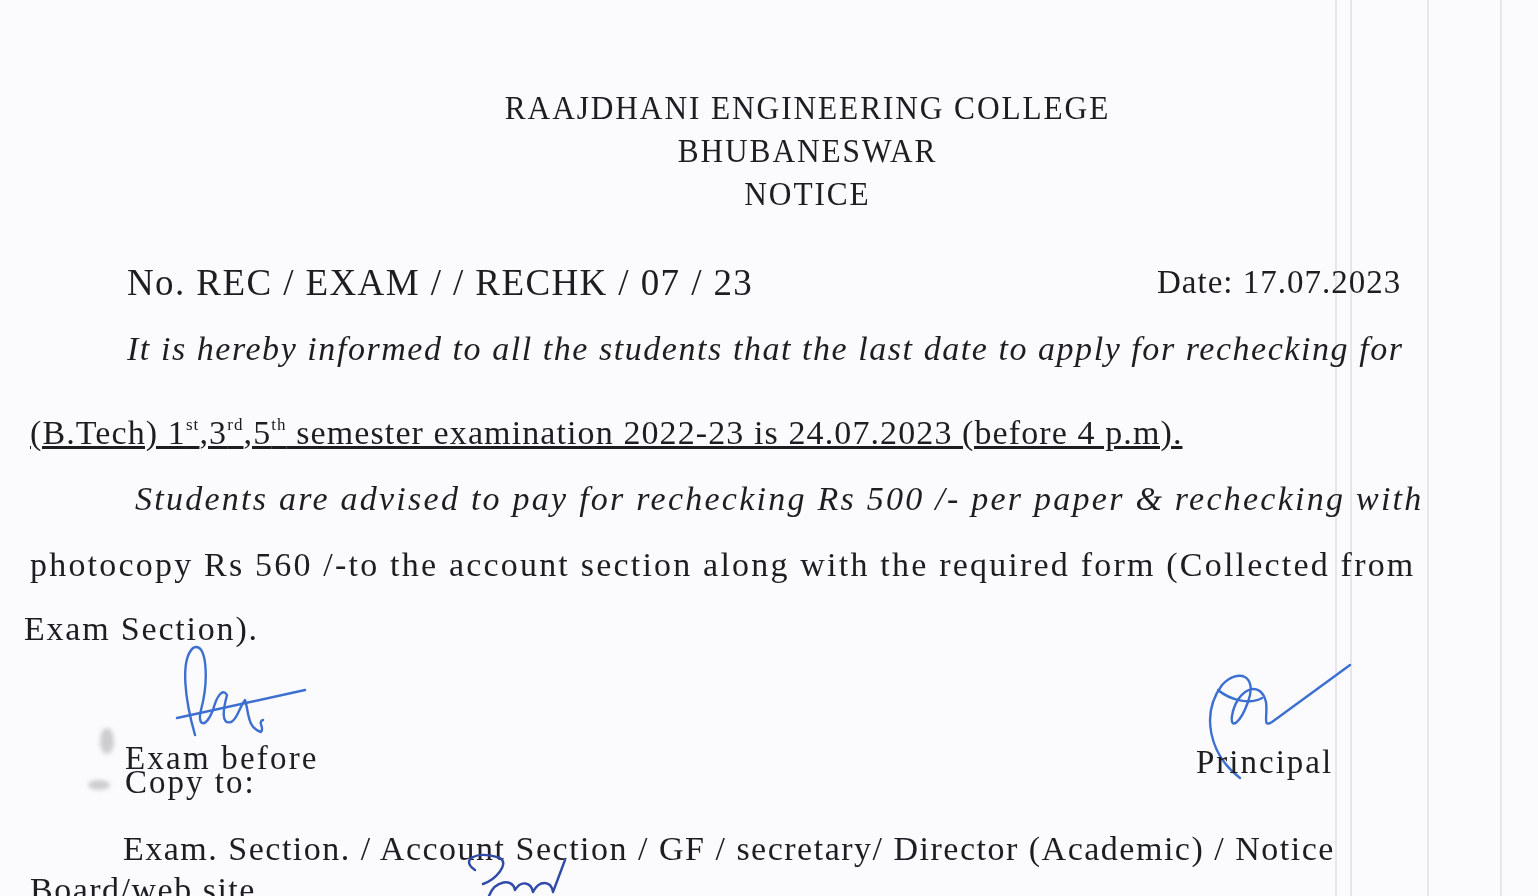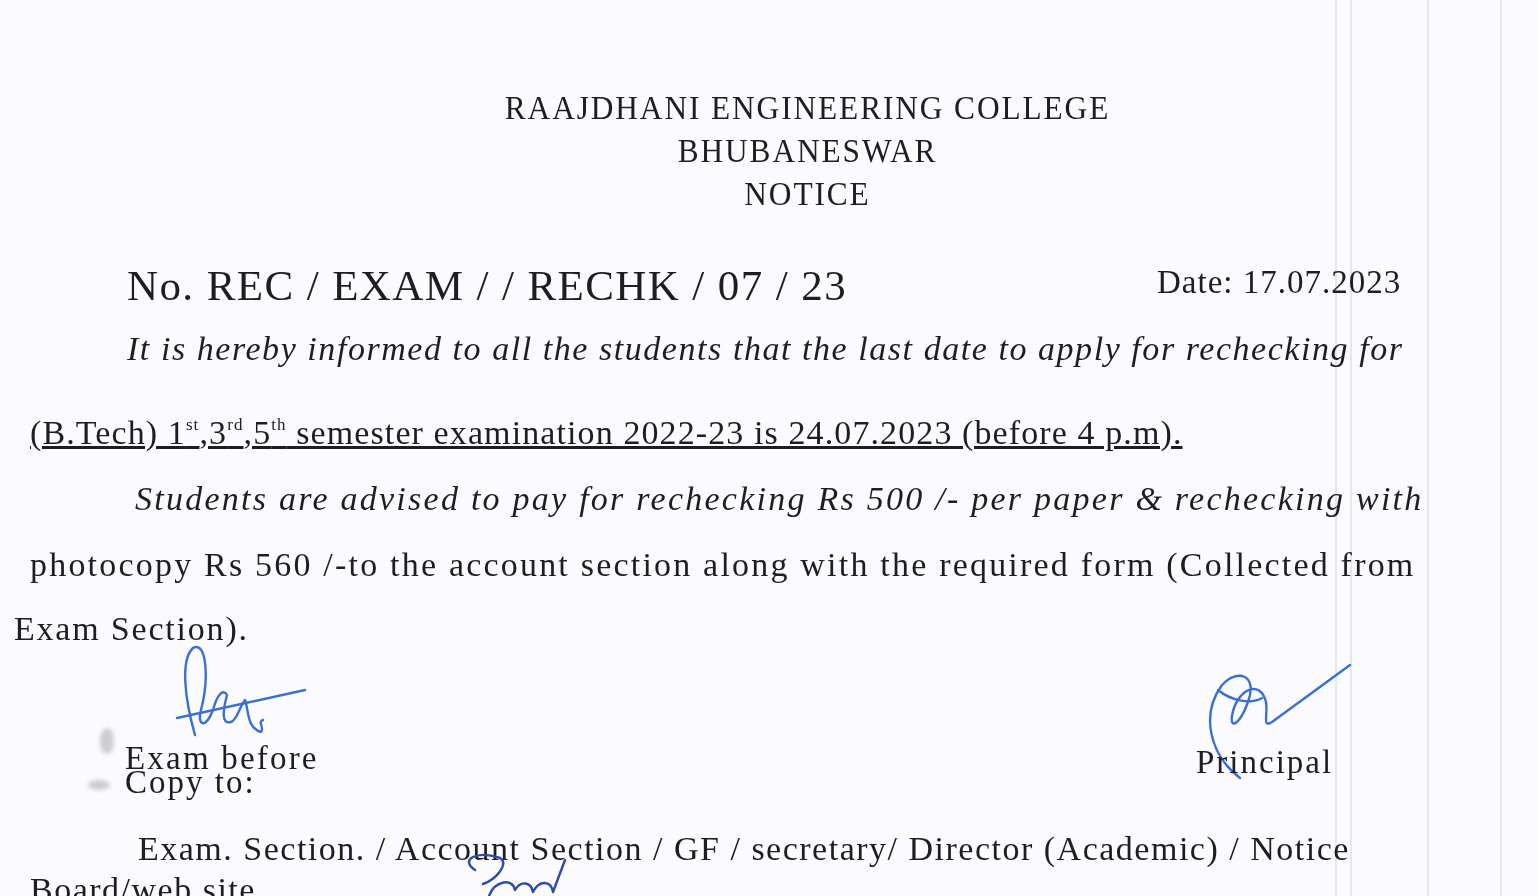--- a/index.html
+++ b/index.html
@@ -32,50 +32,50 @@
 <div class="scan-line" style="left:1350px;"></div>
 <div class="scan-line" style="left:1427px;"></div>
 <div class="scan-line" style="left:1500px;"></div>
 
 <div>
   <div class="t head" style="top:92px;">RAAJDHANI ENGINEERING COLLEGE</div>
   <div class="t head" style="top:135px;">BHUBANESWAR</div>
   <div class="t head" style="top:178px;">NOTICE</div>
 </div>
 
-<div class="t body-line" style="left:127px; top:264px; font-size:43px;">No.  REC / EXAM / / RECHK / 07 / 23</div>
+<div class="t body-line" style="left:127px; top:264px; font-size:37px;">No.  REC / EXAM / / RECHK / 07 / 23</div>
 <div class="t body-line" style="left:1157px; top:266px; font-size:33px; font-weight:normal; letter-spacing:1px;">Date: 17.07.2023</div>
 
 <div>
   <div class="t body-line" style="left:127px; top:332px; letter-spacing:1.55px;font-style:italic;">It is hereby informed to all the students that the last date to apply for rechecking for</div>
   <div class="t body-line" style="left:30px; top:416px; letter-spacing:1.1px;text-decoration:underline;"><span>(B.Tech)  1</span><sup>st</sup><span>,3</span><sup>rd</sup><span>,5</span><sup>th</sup><span> semester examination 2022-23 is 24.07.2023 (before 4 p.m).</span></div>
 </div>
 
 <div>
   <div class="t body-line" style="left:135px; top:482px; letter-spacing:2.25px;font-style:italic;">Students are advised to pay for rechecking Rs 500 /- per paper &amp; rechecking with</div>
   <div class="t body-line" style="left:30px; top:548px; letter-spacing:2.2px;">photocopy Rs 560 /-to the account section along with the required form (Collected from</div>
-  <div class="t body-line" style="left:14px; top:612px; letter-spacing:1.8px;">Exam Section).</div>
+  <div class="t body-line" style="left:24px; top:612px; letter-spacing:1.8px;">Exam Section).</div>
 </div>
 
 <div class="smudge" style="left:100px; top:728px; width:14px; height:26px;"></div>
 <div class="smudge" style="left:88px; top:780px; width:22px; height:10px;"></div>
 
 <svg class="sig" style="left:165px; top:640px;" width="150" height="120" viewBox="0 0 150 120">
   <path d="M30 95 C20 60 15 20 28 8 C42 0 44 40 36 70 C32 85 40 90 48 70 C52 55 58 48 62 55 C58 70 56 85 66 82 C72 80 74 68 80 60 C84 72 82 88 96 92 C100 88 92 82 98 80"></path>
   <path d="M12 78 L140 50"></path>
 </svg>
 <div class="t" style="left:125px; top:742px; font-size:33px; letter-spacing:2.2px;">Exam before</div>
 
 <svg class="sig" style="left:1200px; top:660px;" width="160" height="125" viewBox="0 0 160 125">
   <path d="M40 118 C10 95 0 55 22 25 C38 8 58 15 48 42 C40 64 30 70 32 56 C36 30 60 18 66 42 C68 56 62 68 72 62 L150 5"></path>
   <path d="M18 30 C30 40 50 45 62 38"></path>
 </svg>
 <div class="t" style="left:1196px; top:746px; font-size:33px; letter-spacing:2px;">Principal</div>
 
 <div>
   <div class="t" style="left:125px; top:766px; font-size:33px; letter-spacing:2px;">Copy to:</div>
-  <div class="t body-line" style="left:138px; top:832px; letter-spacing:1.5px;">Exam. Section. / Account Section / GF / secretary/ Director (Academic) / Notice</div>
+  <div class="t body-line" style="left:123px; top:832px; letter-spacing:1.5px;">Exam. Section. / Account Section / GF / secretary/ Director (Academic) / Notice</div>
   <div class="t body-line" style="left:30px; top:873px; letter-spacing:1.5px;">Board/web site</div>
 </div>
 
 <svg class="sig" style="left:455px; top:850px;" width="140" height="46" viewBox="0 0 140 46">
   <path d="M20 20 C5 10 20 0 45 8 C55 14 40 30 28 34 M34 46 C40 30 58 28 60 40 C66 30 76 32 78 42 C84 30 96 30 98 42 L110 10" style="stroke:#2f4aa8;"></path>
 </svg>
 
 </body></html>

